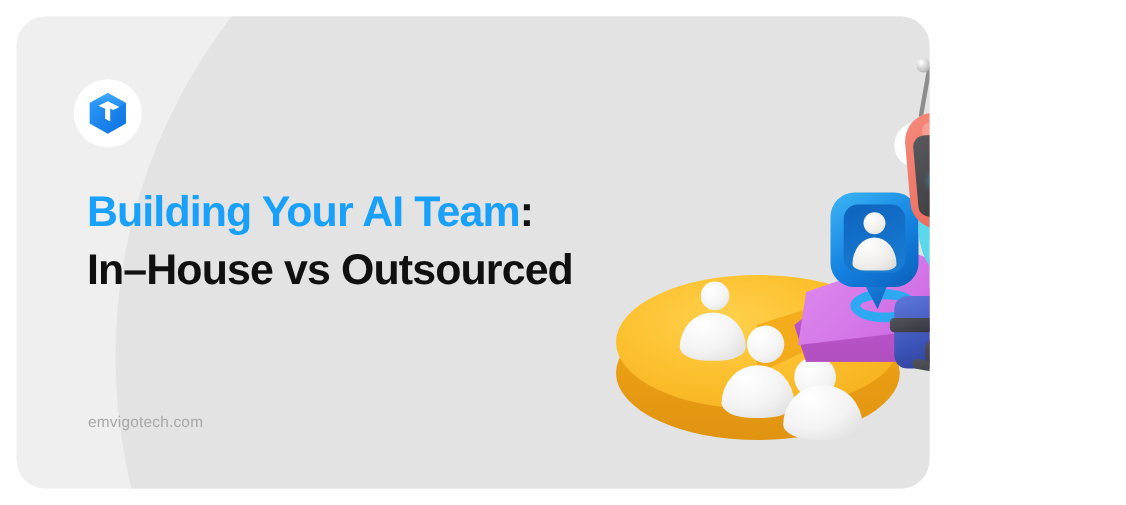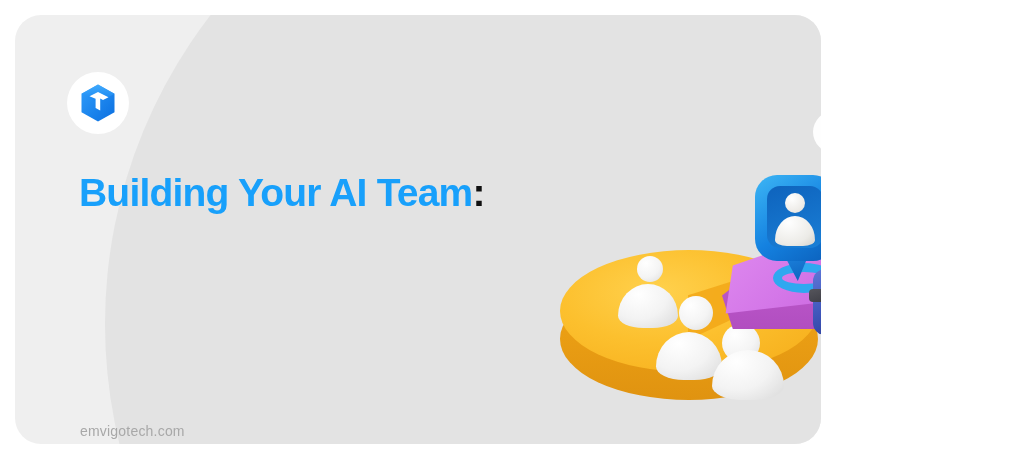--- a/index.html
+++ b/index.html
@@ -10,20 +10,21 @@
     overflow: hidden;
   }
 
   #banner-card {
     position: absolute;
     left: 15px; top: 15px;
     width: 806px; height: 429px;
     background: #efefef;
     border-radius: 26px;
     overflow: hidden;
+    padding-left: 24px;
   }
 
   
   #bg-circle {
     position: absolute;
     left: 90px; top: -196px;
     width: 1010px; height: 1010px;
     border-radius: 50%;
     background: #e3e3e3;
   }
@@ -51,21 +52,20 @@
   }
   #headline .hl-accent { color: #18a0fb; }
   #headline .hl-colon { color: #101010; }
 
   #site-url {
     position: absolute;
     left: 65px; top: 360px;
     font-size: 14px;
     letter-spacing: 0.2px;
     color: #a8a8a8;
-    margin-top: 48px;
   }
 
   
   #illustration {
     position: absolute;
     left: 535px; top: 20px;
     width: 459px; height: 409px;
   }
   #illustration .layer { position: absolute; }
 
@@ -284,21 +284,21 @@
         </defs>
         <path d="M19 1.5 L35.5 10.7 L35.5 29.3 L19 38.5 L2.5 29.3 L2.5 10.7 Z" fill="url(#cubeGradA)"></path>
         <path d="M19 1.5 L35.5 10.7 L19 19.8 L2.5 10.7 Z" fill="url(#cubeGradB)" opacity="0.75"></path>
         <path d="M10.5 13.2 L19 9.0 L29.5 14.2 L24.0 17.0 L21.2 15.6 L21.2 27.5 L16.6 25.0 L16.6 15.8 Z" fill="#ffffff"></path>
       </svg>
     </span>
   </div>
 
   <div id="headline">
     <span class="hl-accent">Building Your AI Team</span><span class="hl-colon">:</span><br>
-    <br>
+    <span>In–House vs Outsourced</span><br>
   </div>
 
   <div id="site-url">emvigotech.com</div>
 
   <div id="illustration">
 
     <div class="layer pie-wrap">
       <div class="pie-side"></div>
       <div class="pie-top"></div>
       <div class="pie-notch"></div>

